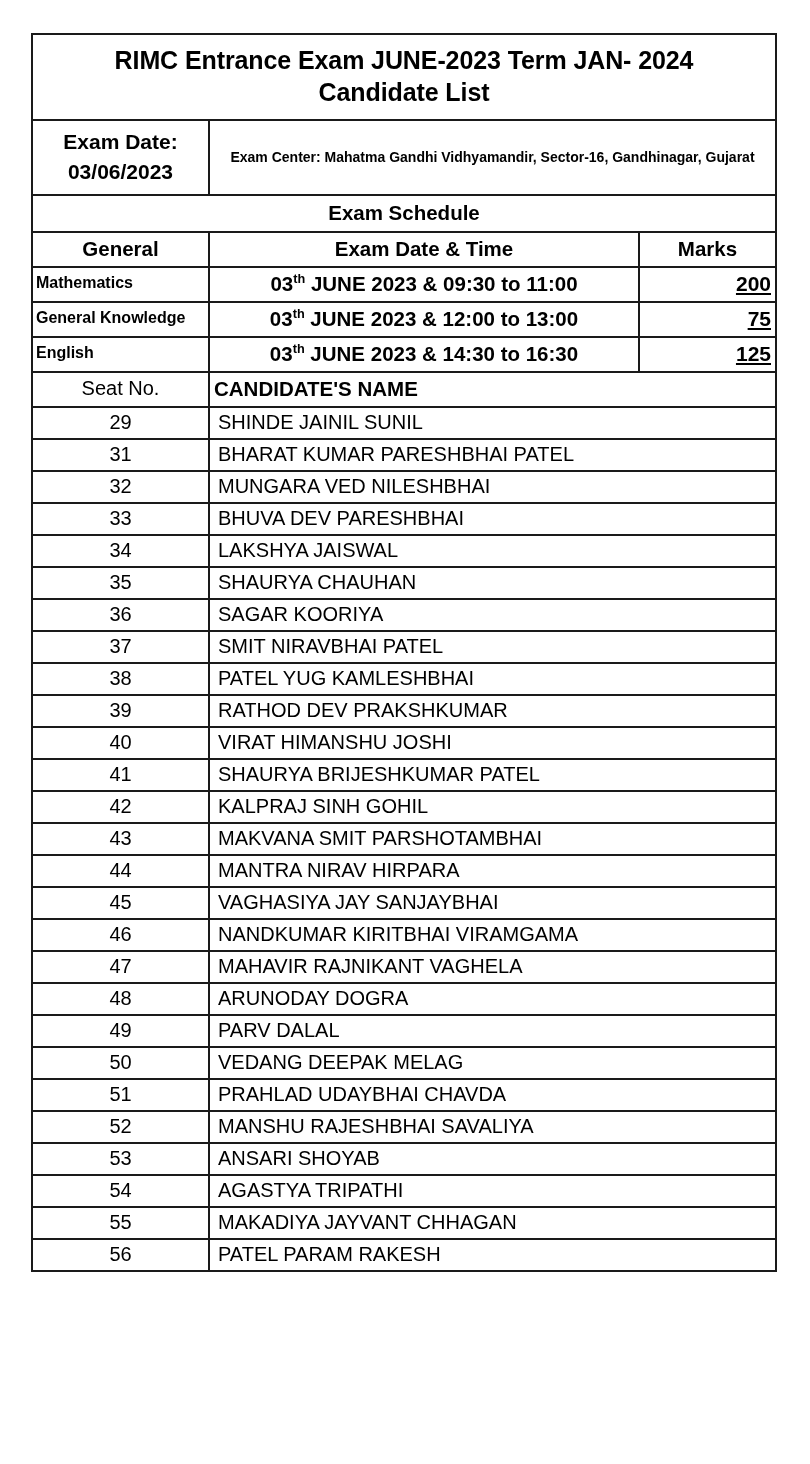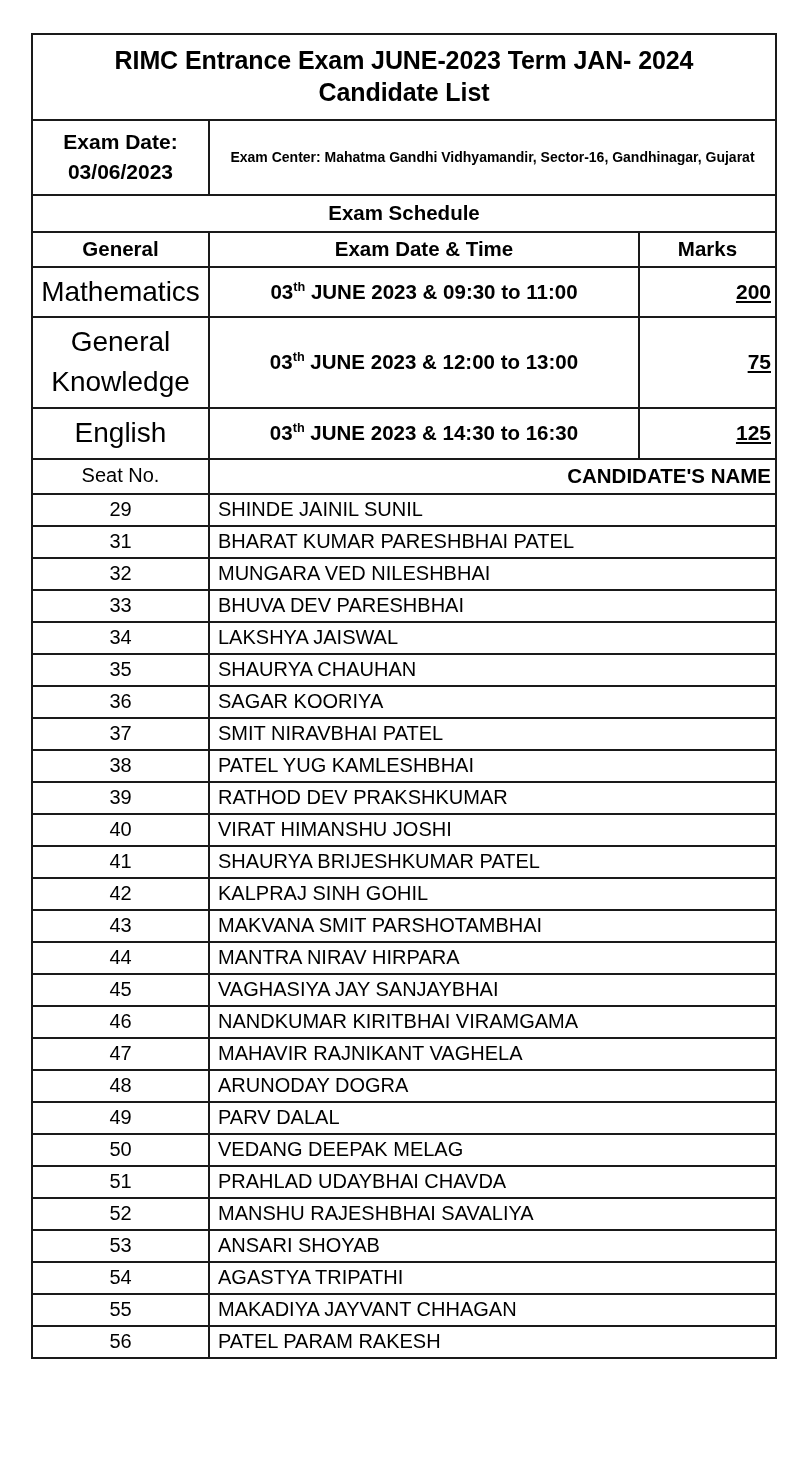--- a/index.html
+++ b/index.html
@@ -73,23 +73,22 @@
   }
 
   .sch-head {
     text-align: center;
     font-weight: bold;
     font-size: 20.5px;
     padding: 4px 4px 5px 4px !important;
   }
 
   .sch-subject {
-    text-align: center;
-    font-weight: normal;
-    font-size: 28px;
+    font-weight: bold;
+    font-size: 16px;
     line-height: 1.42;
     padding: 4px 3px 5px 3px !important;
   }
   .sch-datetime {
     text-align: center;
     font-weight: bold;
     font-size: 20.5px;
     padding: 4px 4px 5px 4px !important;
     white-space: nowrap;
     margin-top: 20px;
@@ -108,21 +107,21 @@
   }
 
   
   .cand-head-seat {
     text-align: center;
     font-weight: normal;
     font-size: 20px;
     padding: 4px 4px 5px 4px !important;
   }
   .cand-head-name {
-    text-align: right;
+    text-align: left;
     font-weight: bold;
     font-size: 20.5px;
     padding: 4px 4px 5px 4px !important;
   }
 
   .seat-cell {
     text-align: center;
     font-weight: normal;
     font-size: 20px;
     padding: 3px 4px 4px 4px !important;

